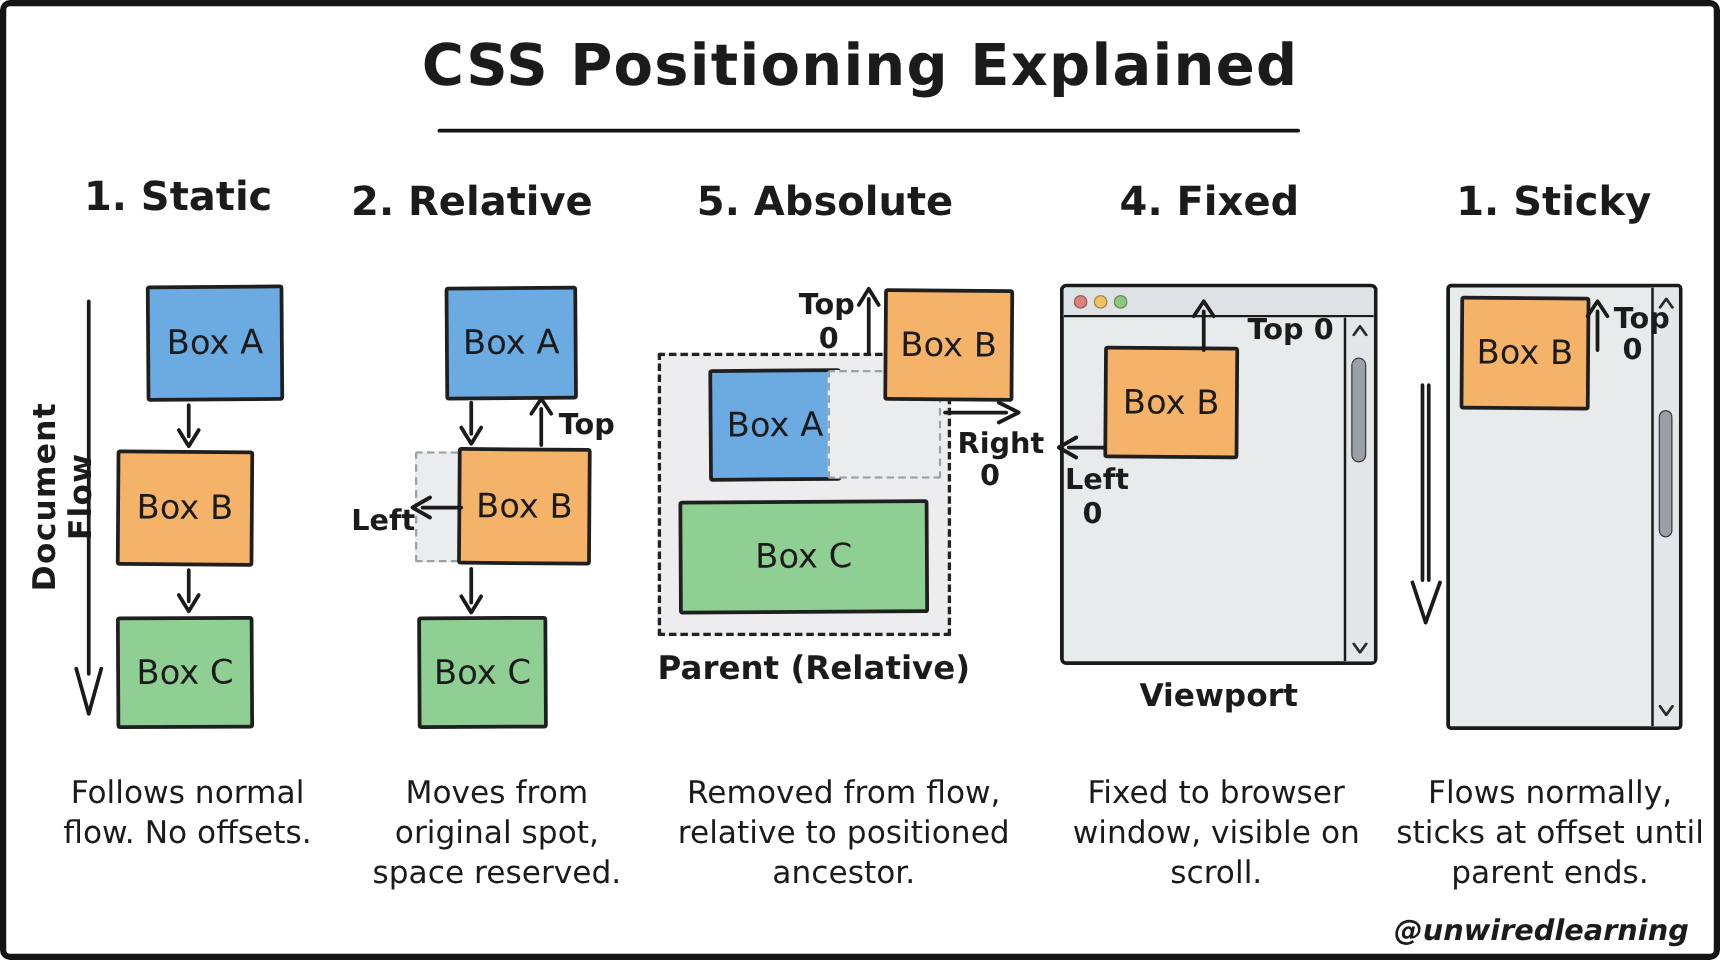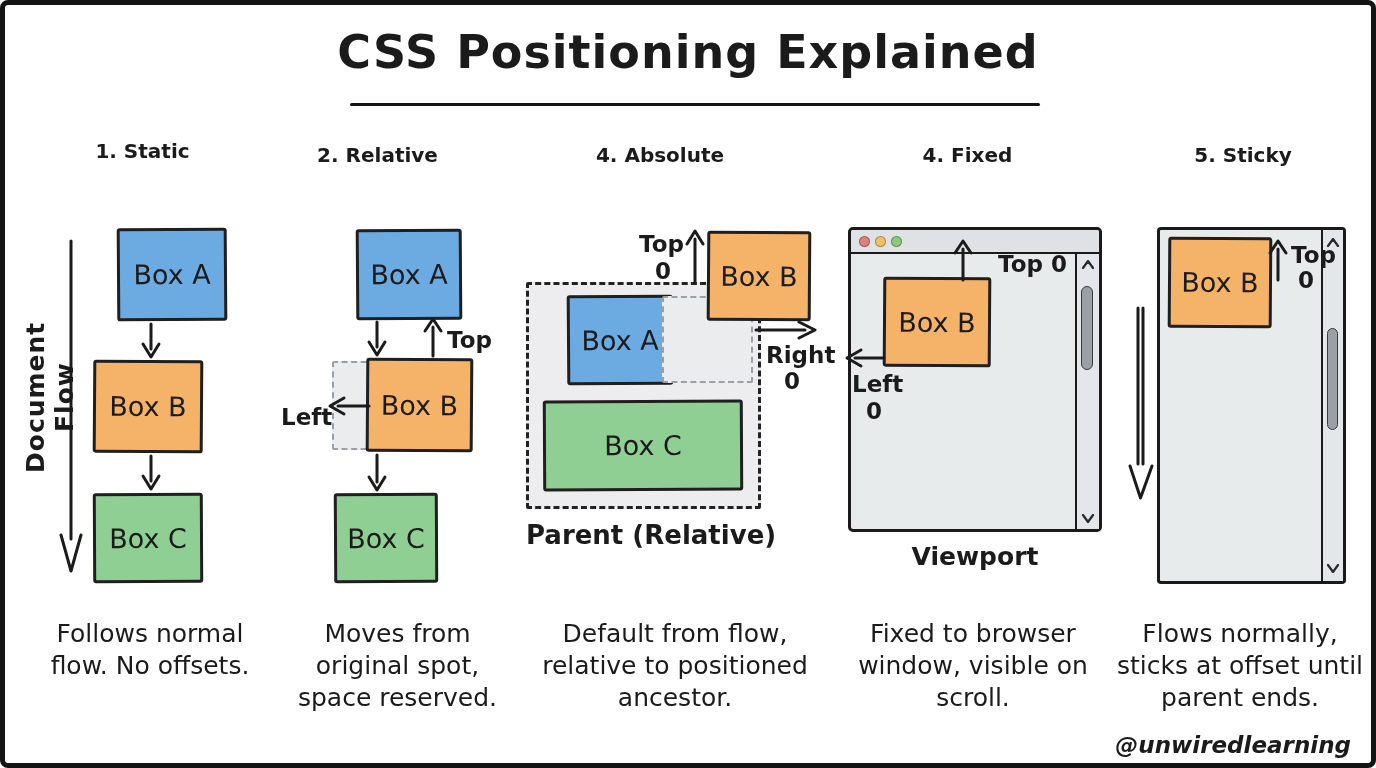--- a/index.html
+++ b/index.html
@@ -10,21 +10,21 @@
     border:5px solid #141414; border-radius:8px; overflow:hidden;
   }
   .title {
     position:absolute; left:0; right:0; top:20px; text-align:center;
     font-size:46px; font-weight:bold; letter-spacing:1px;
   }
   .title-underline {
     position:absolute; left:345px; top:98px; width:690px; height:3px;
     background:#141414; border-radius:2px;
   }
-  .heading { position:absolute; text-align:center; font-size:20px; font-weight:bold; line-height:1.05; }
+  .heading { position:absolute; text-align:center; font-size:32px; font-weight:bold; line-height:1.05; }
   .desc { position:absolute; text-align:center; font-size:25px; line-height:1.28; font-weight:500; }
   .box {
     position:absolute; border:3px solid #1f1f1f; border-radius:3px;
     display:flex; align-items:center; justify-content:center;
     font-size:27px; font-weight:500;
   }
   .box.blue   { background:var(--box-blue,#6babe2); transform:rotate(-0.4deg);margin-left:24px; }
   .box.orange { background:var(--box-orange,#f5b269); transform:rotate(0.4deg); }
   .box.green  { background:var(--box-green,#90cf94); transform:rotate(-0.3deg); }
   .ghost {
@@ -71,23 +71,23 @@
 
 <div id="canvas">
 
   <div class="title">CSS Positioning Explained</div>
   <div class="title-underline"></div>
 
   <div class="heading" style="left:20px; top:136px; width:235px;">
     <div>1. Static</div>
   </div>
   <div class="heading" style="left:265px; top:140px; width:215px;">2. Relative</div>
-  <div class="heading" style="left:540px; top:140px; width:230px;">4. Absolute</div>
+  <div class="heading" style="left:540px; top:140px; width:230px;">5. Absolute</div>
   <div class="heading" style="left:855px; top:140px; width:215px;">4. Fixed</div>
-  <div class="heading" style="left:1128px; top:140px; width:220px;">5. Sticky</div>
+  <div class="heading" style="left:1128px; top:140px; width:220px;">1. Sticky</div>
 
   <div class="vlabel" style="left:16px; top:292px; height:200px;">Document Flow</div>
   <svg class="arr" style="left:53px; top:234px;" width="26" height="338" viewBox="0 0 26 338">
     <path d="M13 2 V300 M3 296 L13 332 M23 296 L13 332"></path>
   </svg>
   <div class="box blue" style="left:88px; top:223px; width:110px; height:93px;">
     <span>Box A</span>
   </div>
   <svg class="arr" style="left:135px; top:318px;" width="22" height="36" viewBox="0 0 22 36">
     <path d="M11 1 V26 M3 21 L11 34 L19 21"></path>
@@ -198,19 +198,19 @@
     <path d="M11 41 V10 M3 14 L11 2 L19 14"></path>
   </svg>
   <div class="lbl" style="left:1286px; top:237px;">Top</div>
   <div class="lbl" style="left:1293px; top:262px;">0</div>
   <svg class="arr" style="left:1122px; top:301px;" width="28" height="198" viewBox="0 0 28 198">
     <path d="M11 2 V158 M16 2 V158 M3 160 L13.5 192 M25 160 L13.5 192" stroke-width="2.4"></path>
   </svg>
 
   <div class="desc" style="left:25px;   top:613px; width:240px;">Follows normal flow. No offsets.</div>
   <div class="desc" style="left:285px;  top:613px; width:215px;">Moves from original spot, space reserved.</div>
-  <div class="desc" style="left:535px;  top:613px; width:270px;">Default from flow, relative to positioned ancestor.</div>
+  <div class="desc" style="left:535px;  top:613px; width:270px;">Removed from flow, relative to positioned ancestor.</div>
   <div class="desc" style="left:848px;  top:613px; width:240px;">Fixed to browser window, visible on scroll.</div>
   <div class="desc" style="left:1110px; top:613px; width:250px;">Flows normally, sticks at offset until parent ends.</div>
 
   <div class="watermark">@unwiredlearning</div>
 
 </div>
 
 </body></html>

